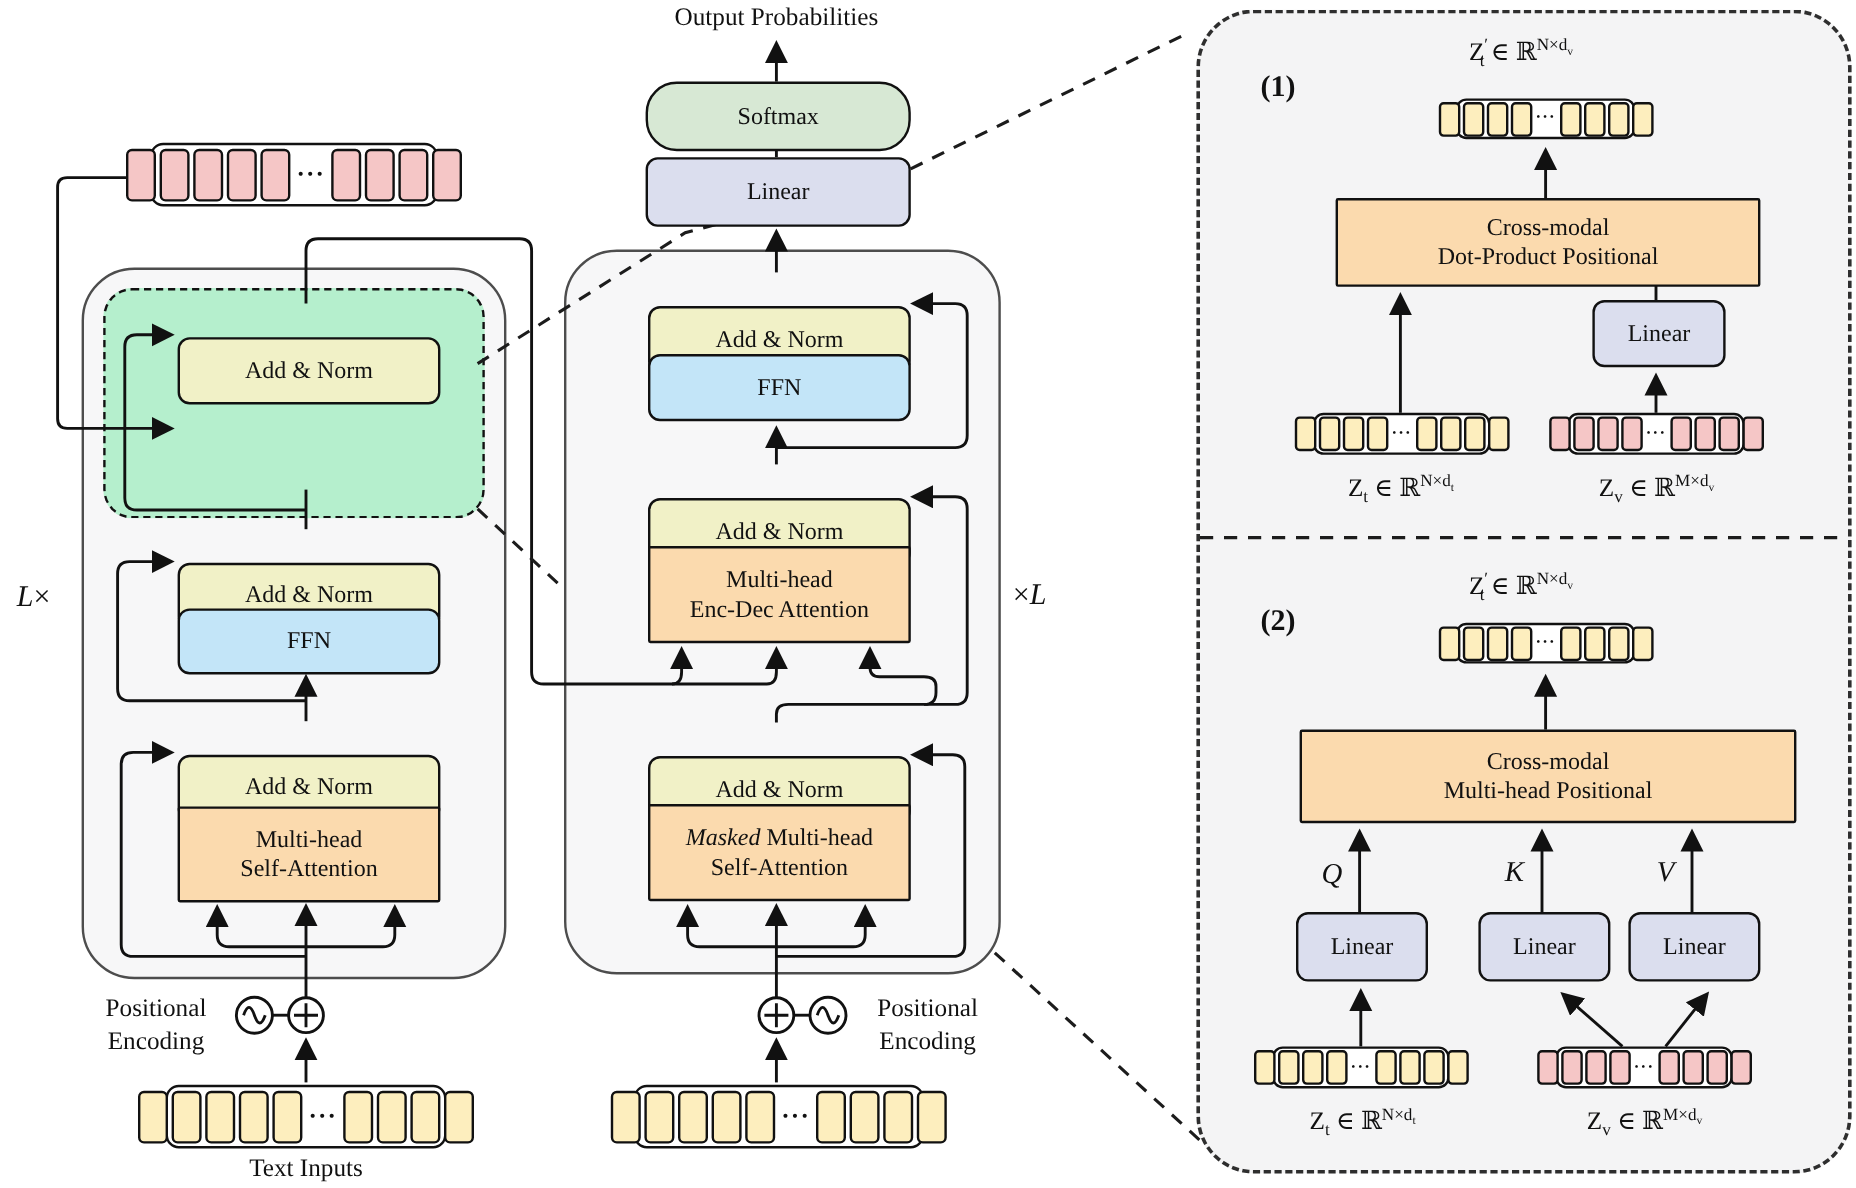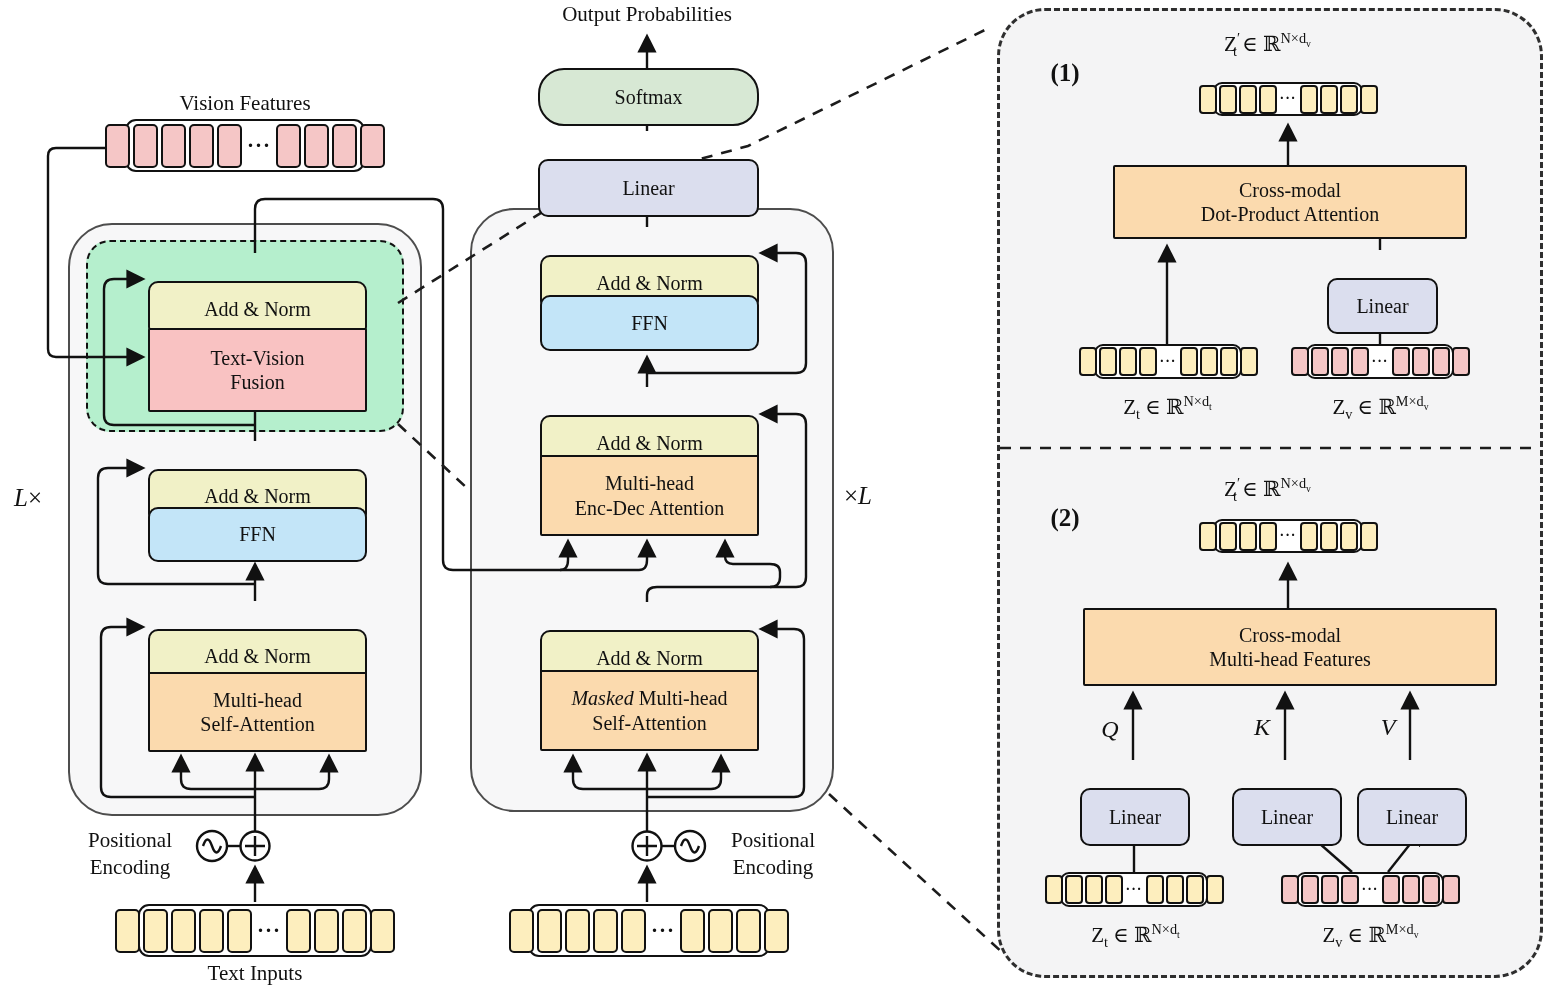--- a/index.html
+++ b/index.html
@@ -11,21 +11,21 @@
   svg.wires{position:absolute;left:0;top:0;z-index:3;}
   .box{position:absolute;z-index:4;border:2.3px solid #111;border-radius:10px;
        display:flex;flex-direction:column;align-items:center;justify-content:center;
        font-size:20px;line-height:1.22;text-align:center;}
   .box.big{border-radius:2px;}
   .c-addnorm{background:var(--addnorm);margin-top:28px;}
   .c-ffn{background:var(--ffn);}
   .c-attn{background:var(--attn);}
   .c-fusion{background:var(--fusion);}
   .c-softmax{background:var(--softmax);border-radius:26px;}
-  .c-linear{background:var(--linear);margin-top:28px;}
+  .c-linear{background:var(--linear);}
   .tok-row{position:absolute;z-index:4;background:#fff;border:2.3px solid #111;border-radius:11px;
            display:flex;align-items:center;justify-content:center;gap:3px;padding:4px 5px;box-sizing:border-box;}
   .tok{flex:0 0 auto;width:21px;height:40px;border:2px solid #111;border-radius:5px;}
   .row-pink .tok{background:var(--token-pink);}
   .row-yellow .tok{background:var(--token-yellow);}
   .dots{flex:0 0 auto;font-weight:bold;font-size:21px;letter-spacing:1px;margin:0 2px;line-height:1;}
   .tok-row.sm{gap:2px;padding:3px 4px;border-radius:9px;}
   .tok-row.sm .tok{width:14px;height:25px;border-radius:4px;}
   .tok-row.sm .dots{font-size:14px;margin:0 1px;}
   .lbl{position:absolute;z-index:5;font-size:21px;text-align:center;line-height:1.3;}
@@ -113,40 +113,35 @@
       <path d="M 203,846 Q 207.5,833 212,846 T 221,846"></path>
       <circle cx="255" cy="846" r="14.5" fill="#fff"></circle>
       <path d="M 245,846 H 265 M 255,836 V 856"></path>
       <circle cx="647" cy="846" r="14.5" fill="#fff"></circle>
       <path d="M 637,846 H 657 M 647,836 V 856"></path>
       <circle cx="690" cy="846" r="15" fill="#fff"></circle>
       <path d="M 681,846 Q 685.5,833 690,846 T 699,846"></path>
     </g>
   </svg>
 
-  <div class="lbl" style="left:125px;top:90px;width:240px;">Vision Features</div>
   <div class="tok-row row-pink" style="left:125px;top:119px;width:240px;height:53px;">
       <i class="tok"></i>
       <i class="tok"></i>
       <i class="tok"></i>
       <i class="tok"></i>
       <i class="tok"></i>
       <b class="dots">···</b>
       <i class="tok"></i>
       <i class="tok"></i>
       <i class="tok"></i>
       <i class="tok"></i>
     </div>
 
   <div class="box c-addnorm" style="left:148px;top:253px;width:215px;height:52px;">
     <span>Add &amp; Norm</span>
-  </div>
-  <div class="box big c-fusion" style="left:148px;top:328px;width:215px;height:80px;">
-    <span>Text-Vision</span>
-    <span>Fusion</span>
   </div>
   <div class="box c-addnorm" style="left:148px;top:441px;width:215px;height:51px;">
     <span>Add &amp; Norm</span>
   </div>
   <div class="box c-ffn" style="left:148px;top:507px;width:215px;height:51px;">
     <span>FFN</span>
   </div>
   <div class="box c-addnorm" style="left:148px;top:601px;width:215px;height:51px;">
     <span>Add &amp; Norm</span>
   </div>
@@ -231,21 +226,21 @@
       <i class="tok"></i>
       <i class="tok"></i>
       <b class="dots">···</b>
       <i class="tok"></i>
       <i class="tok"></i>
       <i class="tok"></i>
       <i class="tok"></i>
     </div>
   <div class="box big c-attn" style="left:1113px;top:165px;width:350px;height:70px;">
     <span>Cross-modal</span>
-    <span>Dot-Product Attention</span>
+    <span>Dot-Product Positional</span>
   </div>
   <div class="box c-linear" style="left:1327px;top:250px;width:107px;height:52px;">
     <span>Linear</span>
   </div>
   <div class="tok-row sm row-yellow" style="left:1094px;top:344px;width:148px;height:35px;">
       <i class="tok"></i>
       <i class="tok"></i>
       <i class="tok"></i>
       <i class="tok"></i>
       <b class="dots">···</b>
@@ -276,21 +271,21 @@
       <i class="tok"></i>
       <i class="tok"></i>
       <b class="dots">···</b>
       <i class="tok"></i>
       <i class="tok"></i>
       <i class="tok"></i>
       <i class="tok"></i>
     </div>
   <div class="box big c-attn" style="left:1083px;top:608px;width:410px;height:74px;">
     <span>Cross-modal</span>
-    <span>Multi-head Features</span>
+    <span>Multi-head Positional</span>
   </div>
   <div class="lbl qkv" style="left:1090px;top:714px;width:40px;"><i>Q</i></div>
   <div class="lbl qkv" style="left:1242px;top:712px;width:40px;"><i>K</i></div>
   <div class="lbl qkv" style="left:1368px;top:712px;width:40px;"><i>V</i></div>
   <div class="box c-linear" style="left:1080px;top:760px;width:106px;height:54px;">
     <span>Linear</span>
   </div>
   <div class="box c-linear" style="left:1232px;top:760px;width:106px;height:54px;">
     <span>Linear</span>
   </div>

